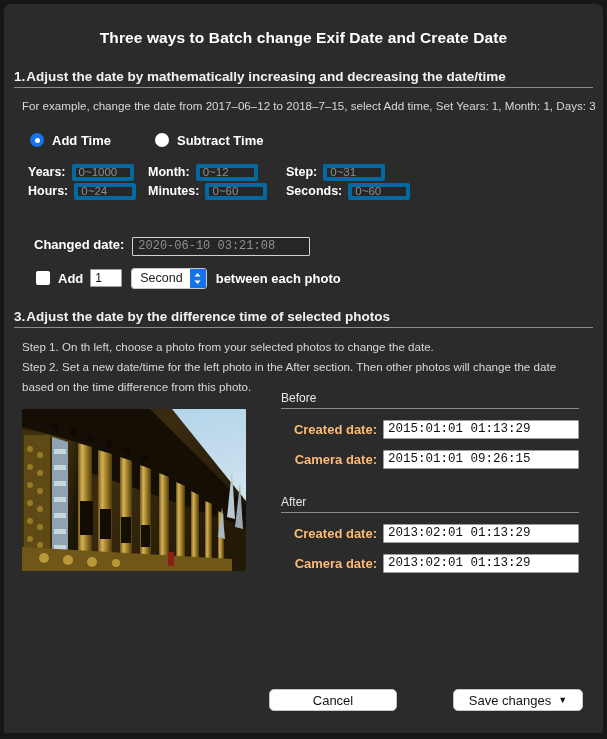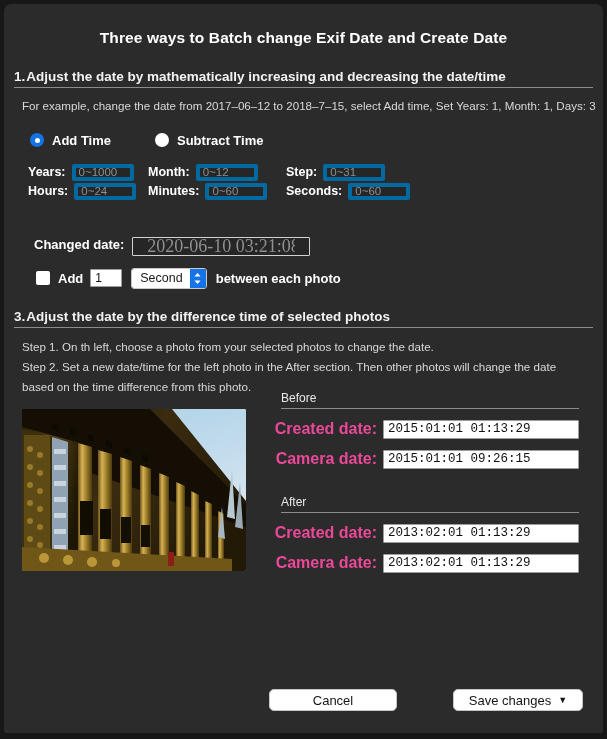--- a/index.html
+++ b/index.html
@@ -147,23 +147,23 @@
     margin-right: 8px;
   }
   .date-fld {
     background: #262626;
     border: 1px solid #d2d2d2;
     border-radius: 1px;
     width: 178px;
     height: 19px;
     box-sizing: border-box;
     color: #8f8f8f;
-    font-size: 18px;
-    font-family: Liberation Serif, serif;
-    padding: 0 14px;
+    font-size: 12px;
+    font-family: Liberation Mono, monospace;
+    padding: 0 5px;
     outline: none;
   }
   .date-fld::placeholder { color: #8f8f8f; }
 
   .add-row {
     display: flex;
     align-items: center;
     margin: 12px 0 0 32px;
   }
   .checkbox {
@@ -263,22 +263,22 @@
     border-bottom: 1px solid #8c8c8c;
   }
   .ba-row {
     display: flex;
     align-items: center;
     justify-content: flex-end;
     margin-top: 11px;
     padding-right: 8px;
   }
   .ba-row .lbl {
-    color: #ec4899;
-    font-size: 16px;
+    color: #fdba74;
+    font-size: 13px;
     font-weight: bold;
     margin-right: 6px;
     white-space: nowrap;
   }
   .ba-fld {
     width: 196px;
     height: 19px;
     background: #ffffff;
     border: 1px solid #9d9d9d;
     border-radius: 1px;

